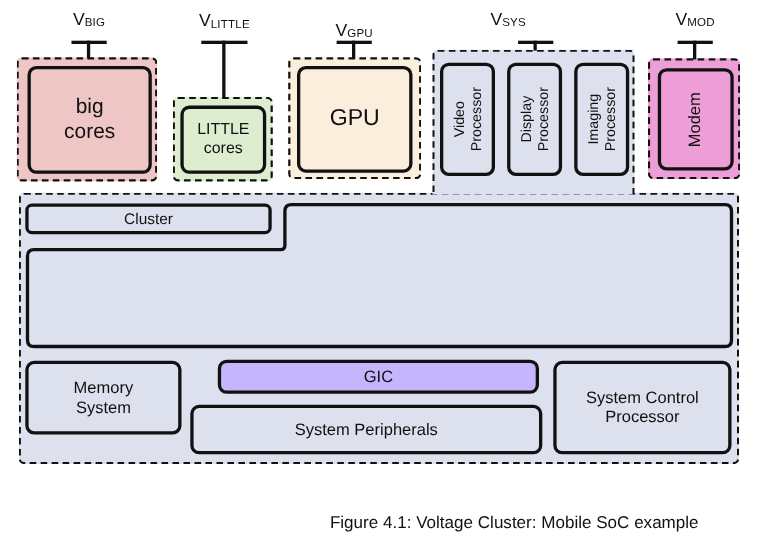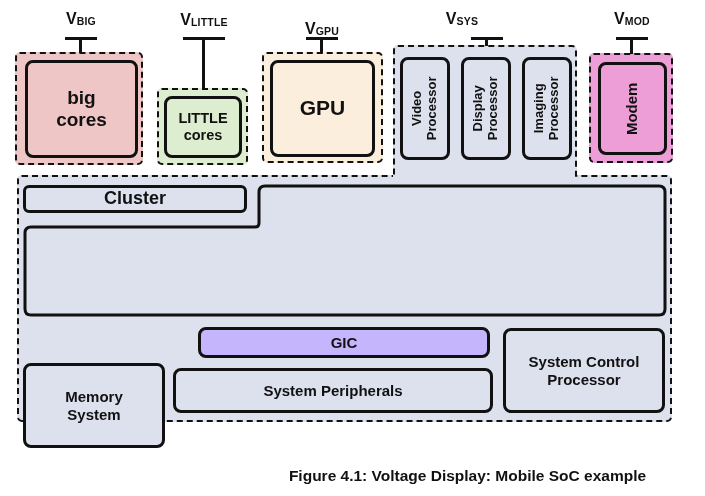--- a/index.html
+++ b/index.html
@@ -1,19 +1,19 @@
 <!DOCTYPE html>
 <html><head>
 <meta charset="utf-8">
 <style>
   html,body{margin:0;padding:0;background:#fff;}
   .stage{
     position:relative;width:705px;height:496px;background:#ffffff;
     font-family:"Liberation Sans","DejaVu Sans",sans-serif;
-    font-weight:700;color:#111;overflow:hidden;
+    font-weight:400;color:#111;overflow:hidden;
   }
   .vlabel{position:absolute;text-align:center;font-size:16px;line-height:1.1;z-index:5;}
   .vlabel .sub{font-size:10.5px;vertical-align:-1px;letter-spacing:.2px;}
   .hbar{position:absolute;height:3px;background:#111;z-index:5;}
   .vline{position:absolute;width:3px;background:#111;z-index:5;}
   .dashed{position:absolute;border:2px dashed #111;border-radius:5px;box-sizing:border-box;}
   .sys-region{position:absolute;border:2px dashed #111;border-bottom:none;border-radius:5px 5px 0 0;box-sizing:border-box;z-index:2;}
   .bigbox{z-index:1;}
   .solid{
     position:absolute;border:3px solid #111;border-radius:8px;box-sizing:border-box;
@@ -80,28 +80,28 @@
   <div class="solid" style="left: 522px; top: 57px; width: 50px; height: 103px; background-color: rgb(221, 225, 237);">
     <div class="vtext ml" style="font-size:13px">Imaging
 Processor</div>
   </div>
 
   <div class="dashed" style="left: 589px; top: 53px; width: 84px; height: 110px; background-color: rgb(238, 158, 214);"></div>
   <div class="solid" style="left: 598px; top: 62px; width: 69px; height: 93px; background-color: rgb(238, 158, 214);">
     <div class="vtext" style="font-size:15px">Modem</div>
   </div>
 
-  <div class="solid" style="left: 23px; top: 185px; width: 224px; height: 28px; font-size: 18px; border-radius: 6px; background-color: rgb(221, 225, 237);">Cluster</div>
+  <div class="solid" style="left: 23px; top: 185px; width: 224px; height: 28px; font-size: 14px; border-radius: 6px; background-color: rgb(221, 225, 237);">Cluster</div>
 
   <svg class="ic-svg" width="705" height="496" viewBox="0 0 705 496">
     <path d="M 31 227 H 255 Q 259 227 259 223 V 192 Q 259 186 265 186 H 659 Q 665 186 665 192 V 309 Q 665 315 659 315 H 31 Q 25 315 25 309 V 233 Q 25 227 31 227 Z" fill="#dde1ed" stroke="#111111" stroke-width="3"></path>
   </svg>
 
-  <div class="solid ml" style="left: 23px; top: 328px; width: 142px; height: 85px; font-size: 15px; background-color: rgb(221, 225, 237); margin-top: 35px;">Memory
+  <div class="solid ml" style="left: 23px; top: 328px; width: 142px; height: 67px; font-size: 15px; background-color: rgb(221, 225, 237);">Memory
 System</div>
   <div class="solid" style="left: 173px; top: 327px; width: 292px; height: 31px; font-size: 15px; background-color: #c4b5fd; margin-left: 25px;">GIC</div>
   <div class="solid" style="left: 173px; top: 368px; width: 320px; height: 45px; font-size: 15px; background-color: rgb(221, 225, 237);">System Peripherals</div>
   <div class="solid ml" style="left: 503px; top: 328px; width: 162px; height: 85px; font-size: 15px; background-color: rgb(221, 225, 237);">System Control
 Processor</div>
 
-  <div class="caption" style="left:230px;top:467px;width:475px">Figure 4.1: Voltage Display: Mobile SoC example</div>
+  <div class="caption" style="left:230px;top:467px;width:475px">Figure 4.1: Voltage Cluster: Mobile SoC example</div>
 
 </div>
 
 </body></html>

